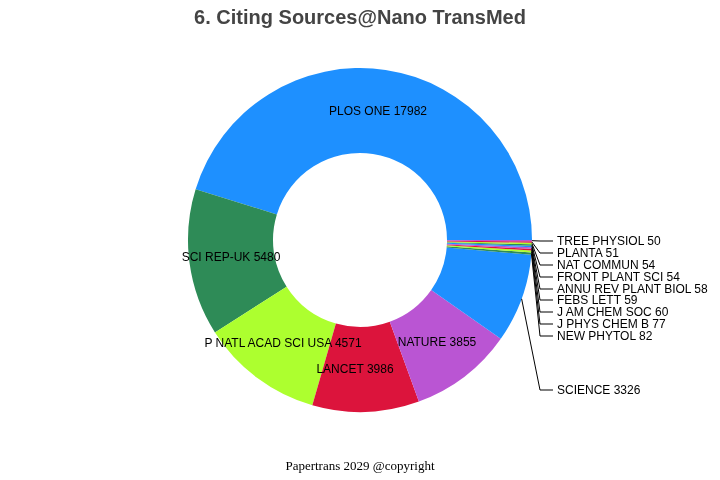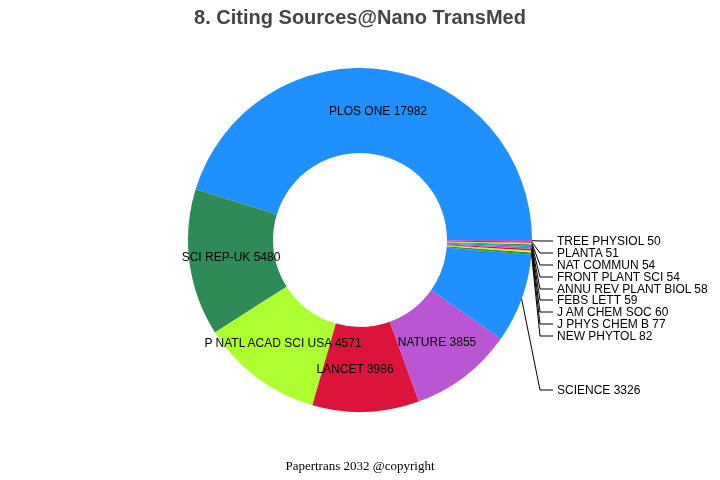--- a/index.html
+++ b/index.html
@@ -5,21 +5,21 @@
   html, body { margin:0; padding:0; background:#ffffff; }
   body { width:720px; height:480px; position:relative; overflow:hidden; font-family:"Liberation Sans", sans-serif; }
   #title { position:absolute; left:0; top:6px; width:720px; text-align:center; font-size:20px; font-weight:bold; color:#444444; font-family:"Liberation Sans", sans-serif; }
   #chart { position:absolute; left:0; top:0; }
   #footer { position:absolute; left:0; top:458px; width:720px; text-align:center; font-size:13px; color:#000; font-family:"Liberation Serif", serif; }
   svg text { font-family:"Liberation Sans", sans-serif; font-size:12px; fill:#000; }
 </style>
 </head>
 <body>
 
-<div id="title">8. Citing Sources@Nano TransMed</div>
+<div id="title">6. Citing Sources@Nano TransMed</div>
 
 <svg id="chart" width="720" height="480" viewBox="0 0 720 480">
   <g id="slices">
       <path d="M532,240 A172,172 0 0 0 195.62450309717508,189.3571720976268 L276.85658005496646,214.38415100286937 A87,87 0 0 1 447,240 Z" fill="#1E90FF"></path>
       <path d="M195.62450309717508,189.3571720976268 A172,172 0 0 0 214.9572705904559,332.44785906352706 L286.6353636126143,286.76141708445846 A87,87 0 0 1 276.85658005496646,214.38415100286937 Z" fill="#2E8B57"></path>
       <path d="M214.9572705904559,332.44785906352706 A172,172 0 0 0 312.34720032164796,405.2670889282402 L335.89654899990336,323.59439963230756 A87,87 0 0 1 286.6353636126143,286.76141708445846 Z" fill="#ADFF2F"></path>
       <path d="M312.34720032164796,405.2670889282402 A172,172 0 0 0 418.8835318423313,401.6067129724912 L389.78411203652803,321.74293039887635 A87,87 0 0 1 335.89654899990336,323.59439963230756 Z" fill="#DC143C"></path>
       <path d="M418.8835318423313,401.6067129724912 A172,172 0 0 0 500.78641106378666,338.8088379639113 L431.21173117761305,289.9788889701179 A87,87 0 0 1 389.78411203652803,321.74293039887635 Z" fill="#BA55D3"></path>
       <path d="M500.78641106378666,338.8088379639113 A172,172 0 0 0 531.3620046391192,254.80078937295215 L446.6772930442056,247.4864457874816 A87,87 0 0 1 431.21173117761305,289.9788889701179 Z" fill="#1E90FF"></path>
       <path d="M531.3620046391192,254.80078937295215 A172,172 0 0 0 531.5394664578619,252.5782132018848 L446.7670557083371,246.362235747465 A87,87 0 0 1 446.6772930442056,247.4864457874816 Z" fill="#2E8B57"></path>
@@ -56,13 +56,13 @@
       <text x="557" y="281">FRONT PLANT SCI 54</text>
       <text x="557" y="293">ANNU REV PLANT BIOL 58</text>
       <text x="557" y="304">FEBS LETT 59</text>
       <text x="557" y="316">J AM CHEM SOC 60</text>
       <text x="557" y="328">J PHYS CHEM B 77</text>
       <text x="557" y="340">NEW PHYTOL 82</text>
       <text x="557" y="394">SCIENCE 3326</text>
     </g>
 </svg>
 
-<div id="footer">Papertrans 2032 @copyright</div>
+<div id="footer">Papertrans 2029 @copyright</div>
 
 </body></html>

